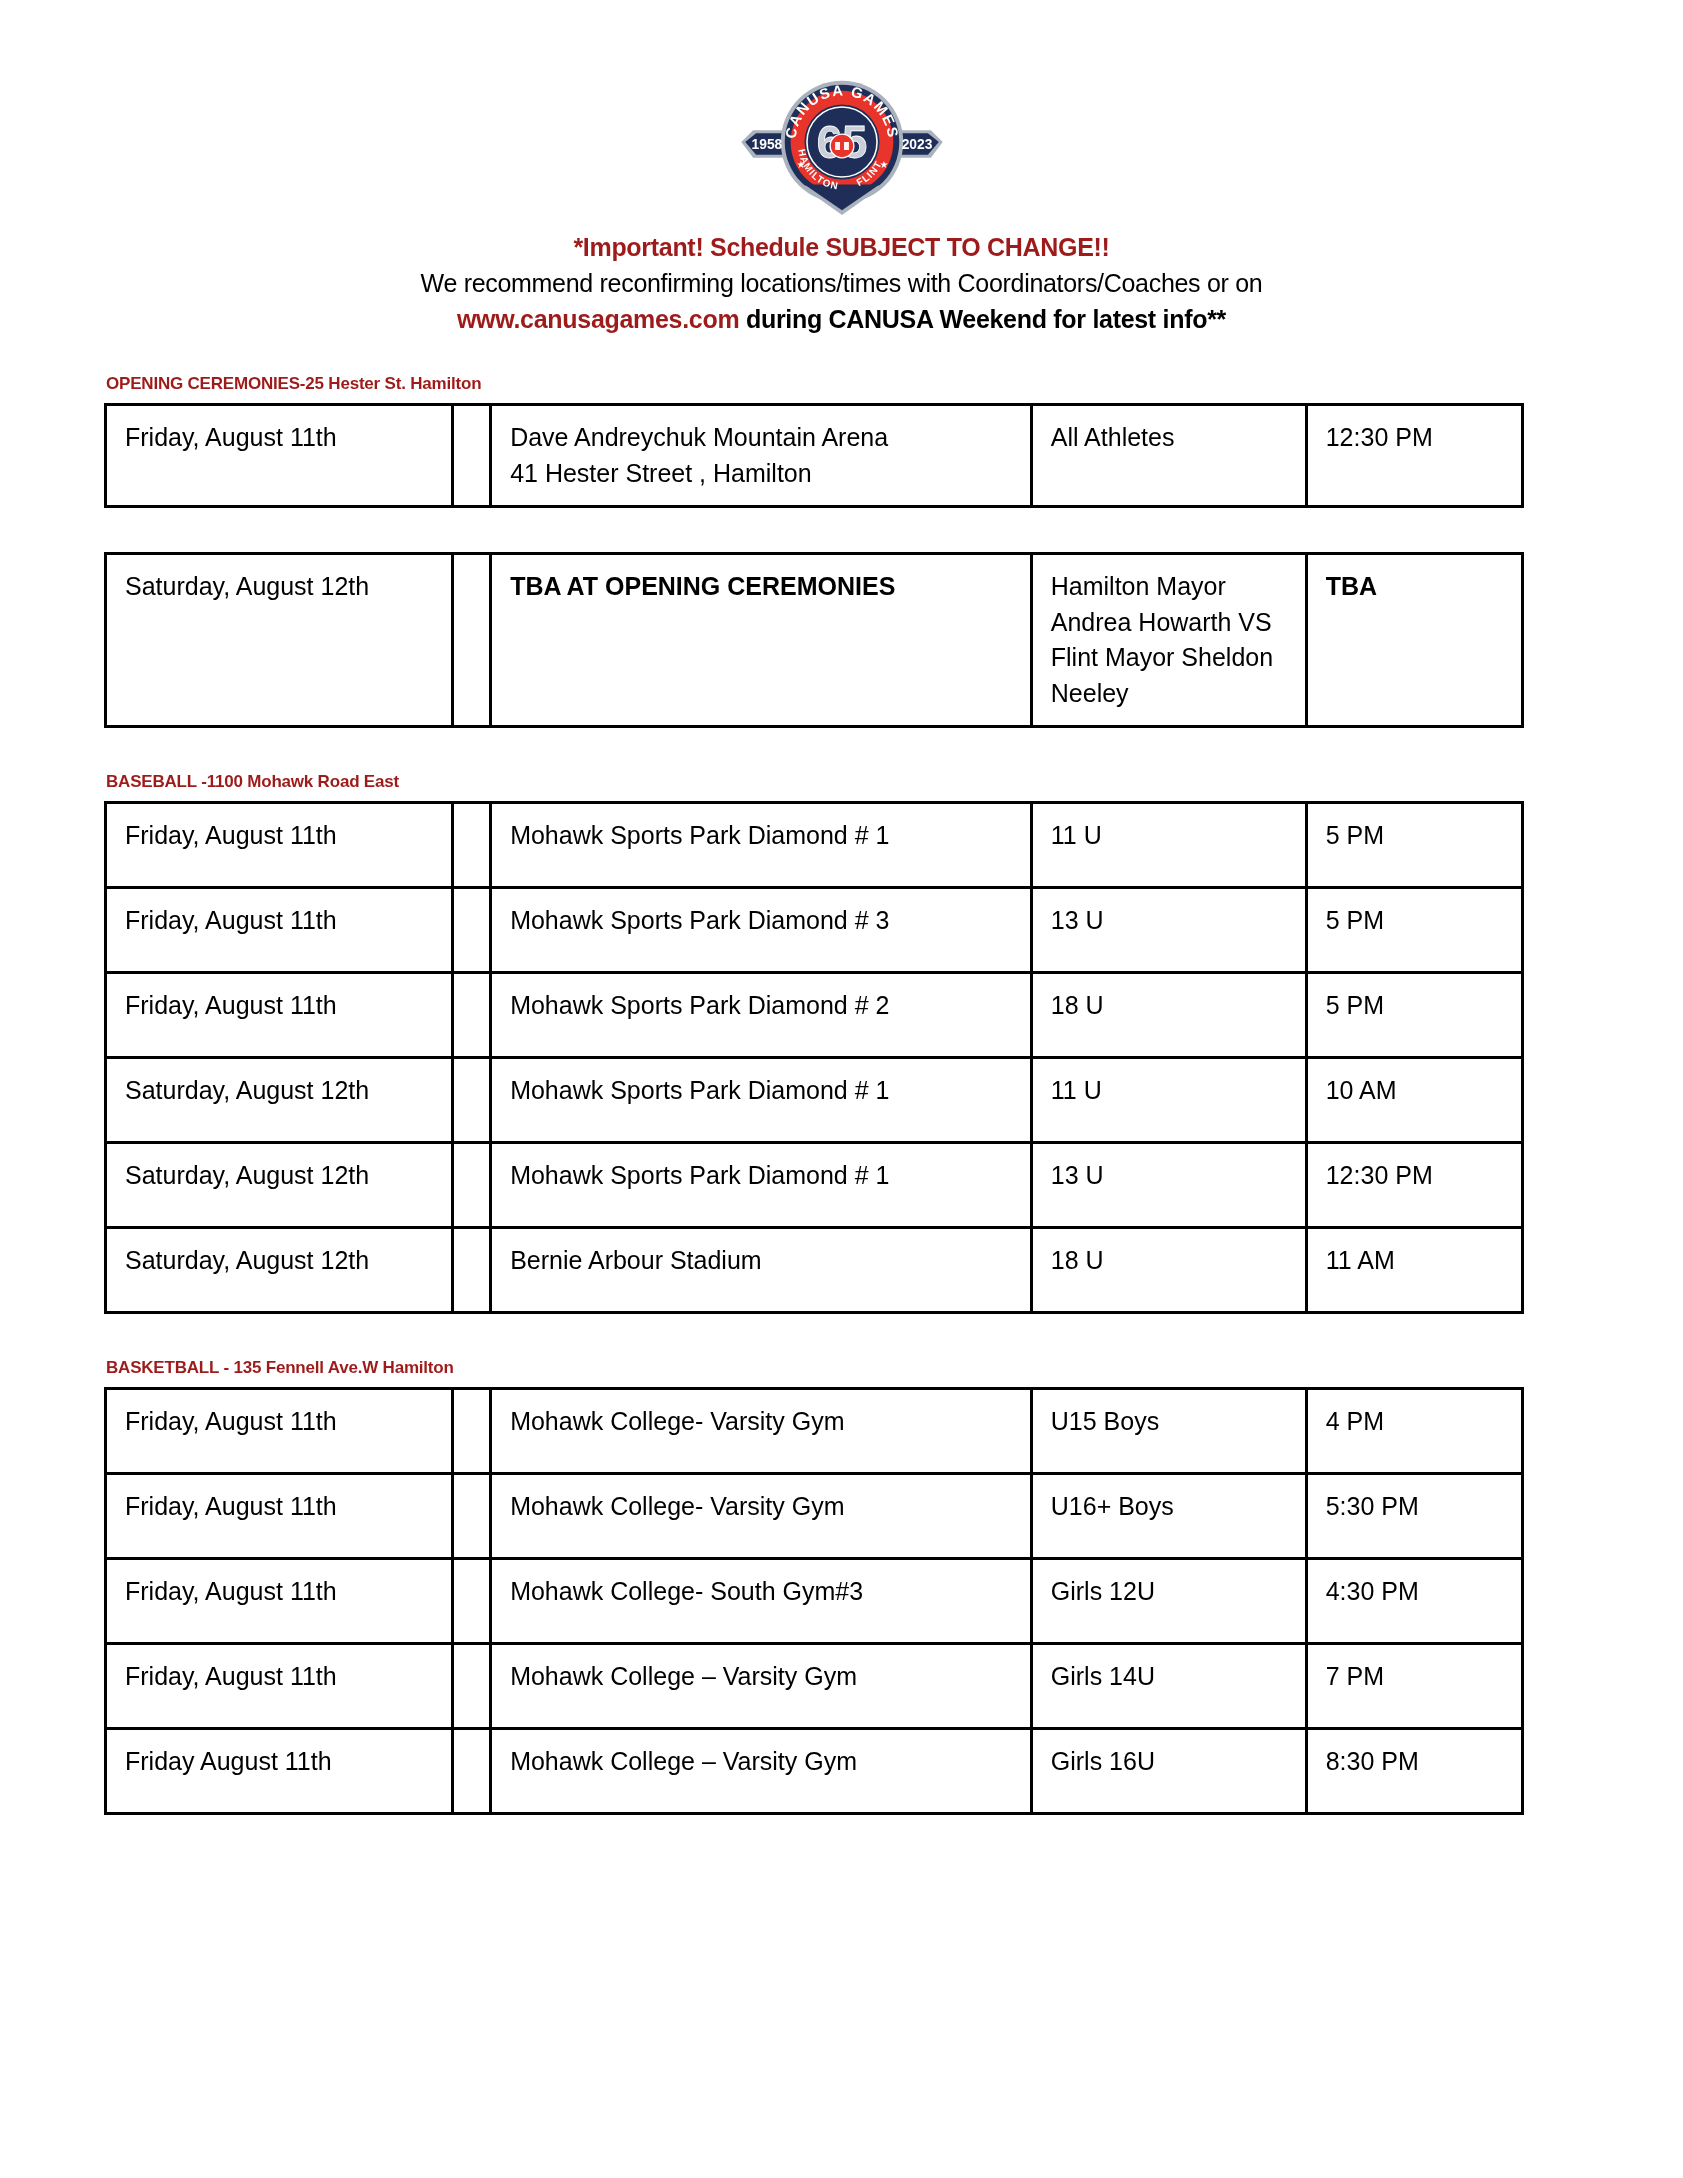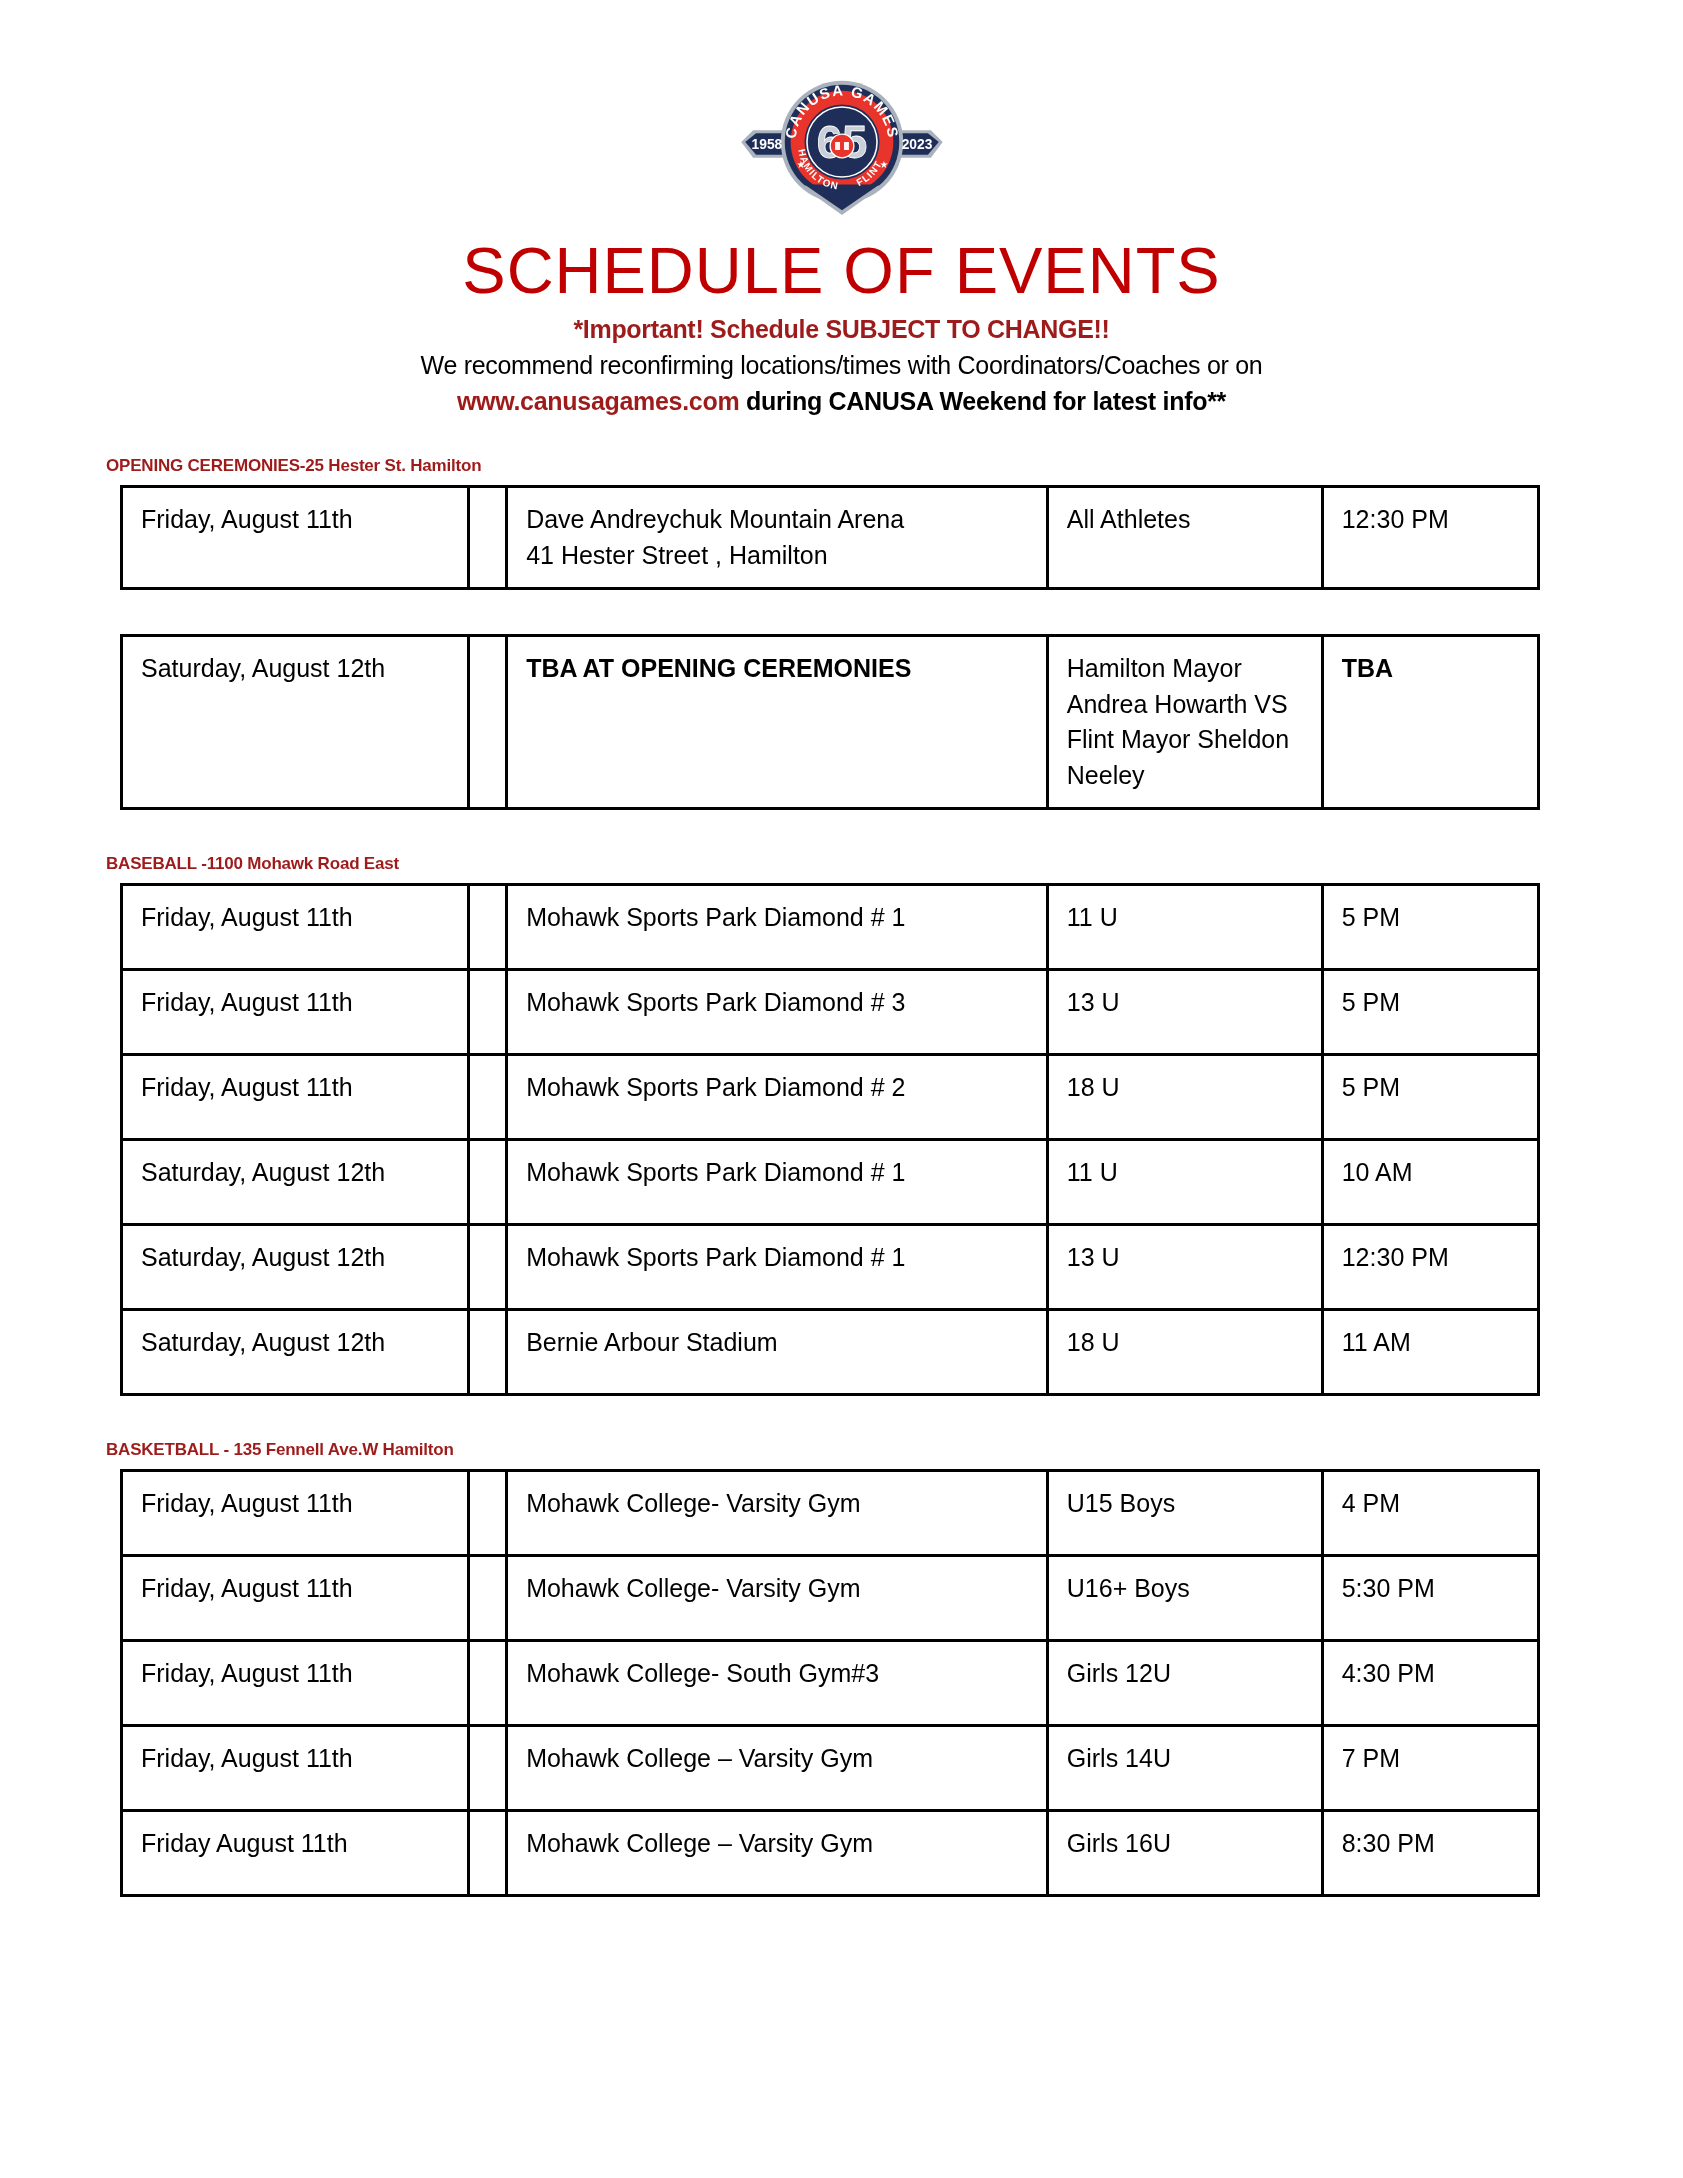--- a/index.html
+++ b/index.html
@@ -85,21 +85,20 @@
     letter-spacing: -0.2px;
     margin-bottom: 9px;
     padding-left: 2px;
   }
   .gap-sm { height: 44px; }
 
   table.sched {
     border-collapse: collapse;
     width: 1420px;
     table-layout: fixed;
-    margin-left: 16px;
   }
   table.sched td {
     border: 3px solid #000000;
     padding: 14px 16px 14px 18px;
     font-size: 25px;
     vertical-align: top;
     line-height: 1.42;
     font-family: "Liberation Sans", sans-serif;
   }
   td.c-date   { width: 337px; }
@@ -159,21 +158,20 @@
       <text x="120" y="94" font-family="'Liberation Sans', sans-serif" font-size="46" font-weight="bold" fill="#C8CFD8" text-anchor="middle" stroke="#ffffff" stroke-width="0.8">65</text>
 
       <circle cx="120" cy="82" r="12" fill="#E8342B" stroke="#ffffff" stroke-width="1.4"></circle>
       <path d="M113 78 h5 v8 h-5 z M122 78 h5 v8 h-5 z" fill="#ffffff" opacity="0.95"></path>
 
       <text x="44" y="85" font-family="'Liberation Sans', sans-serif" font-size="14" font-weight="bold" fill="#ffffff" text-anchor="middle">1958</text>
       <text x="196" y="85" font-family="'Liberation Sans', sans-serif" font-size="14" font-weight="bold" fill="#ffffff" text-anchor="middle">2023</text>
     </svg>
   </div>
 
-  <div class="title">SCHEDULE OF EVENTS</div>
 
   <div class="subtitle-block">
     <div class="sub1">*Important! Schedule SUBJECT TO CHANGE!!</div>
     <div class="sub2">We recommend reconfirming locations/times with Coordinators/Coaches or on</div>
     <div class="sub3"><span class="url">www.canusagames.com</span><span class="after-url"> during CANUSA Weekend for latest info**</span></div>
   </div>
 
   <div class="content">
 
     <div class="section">

